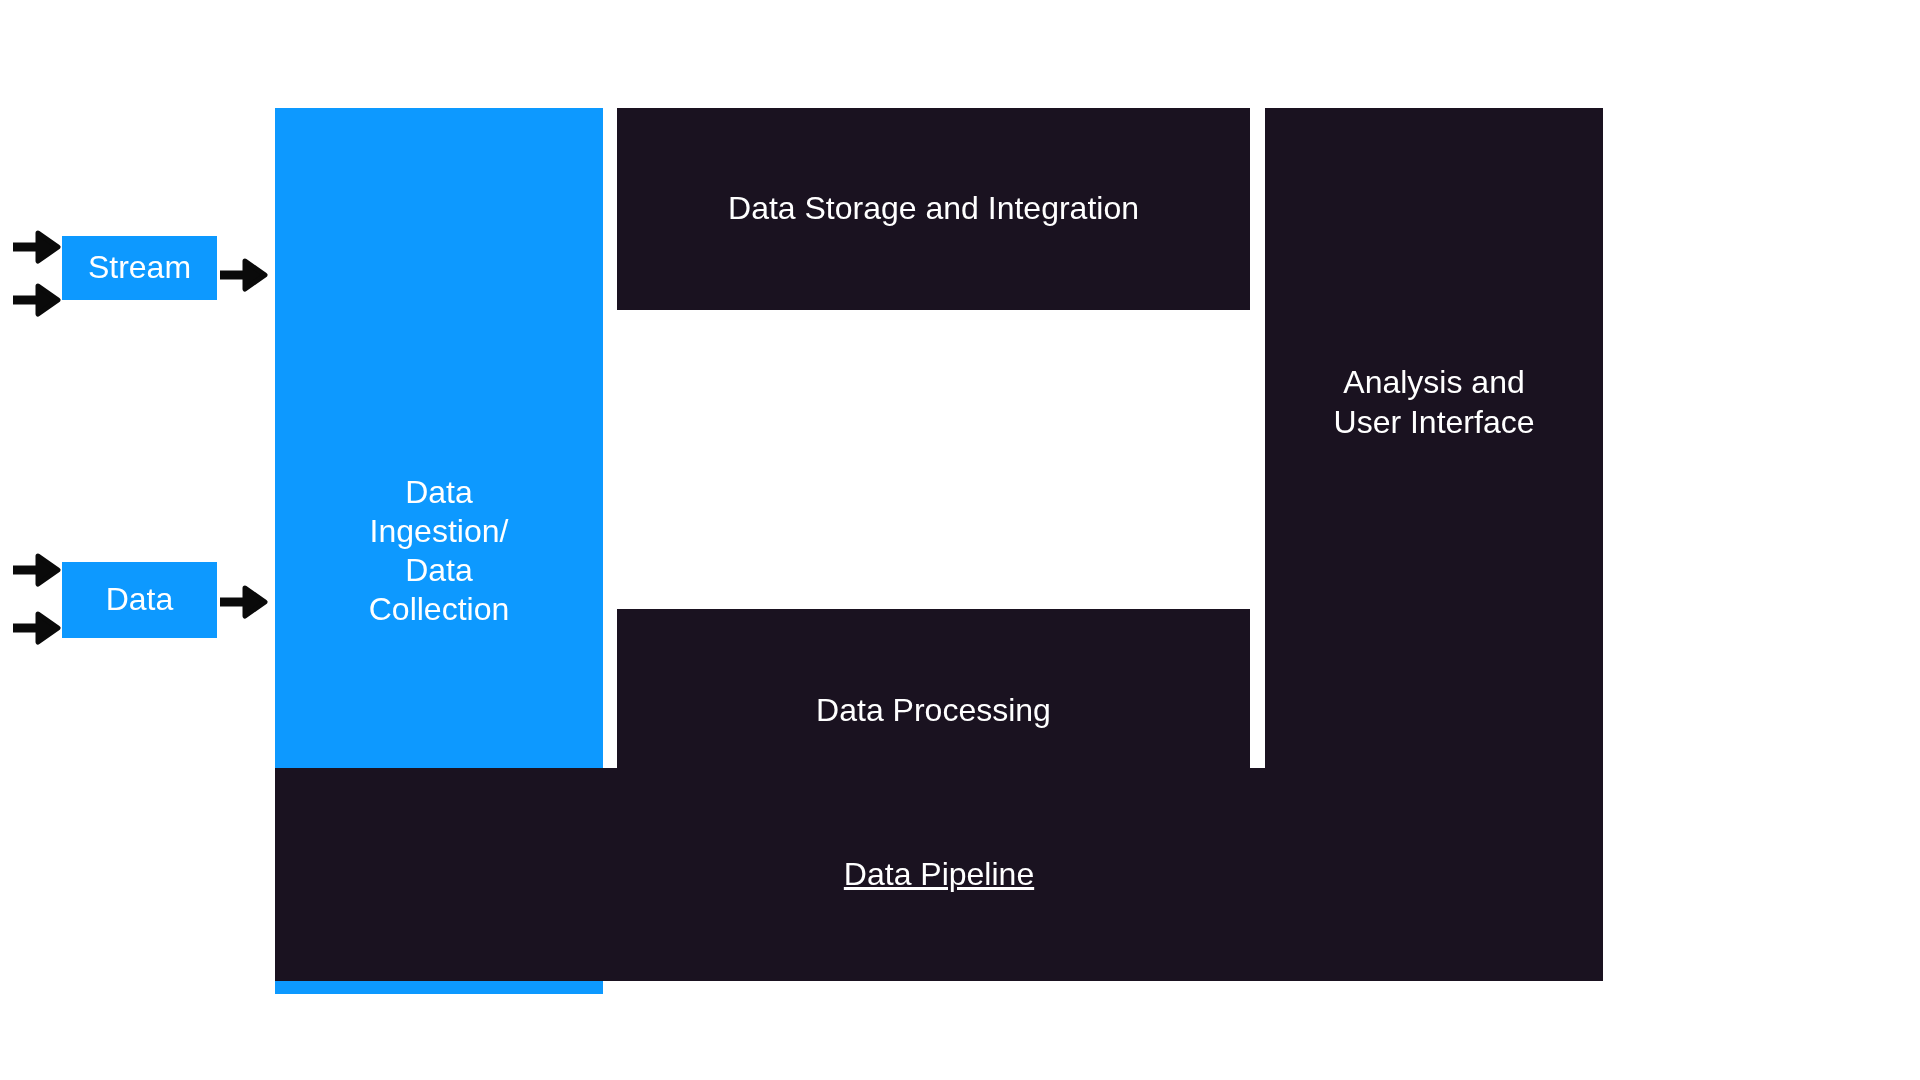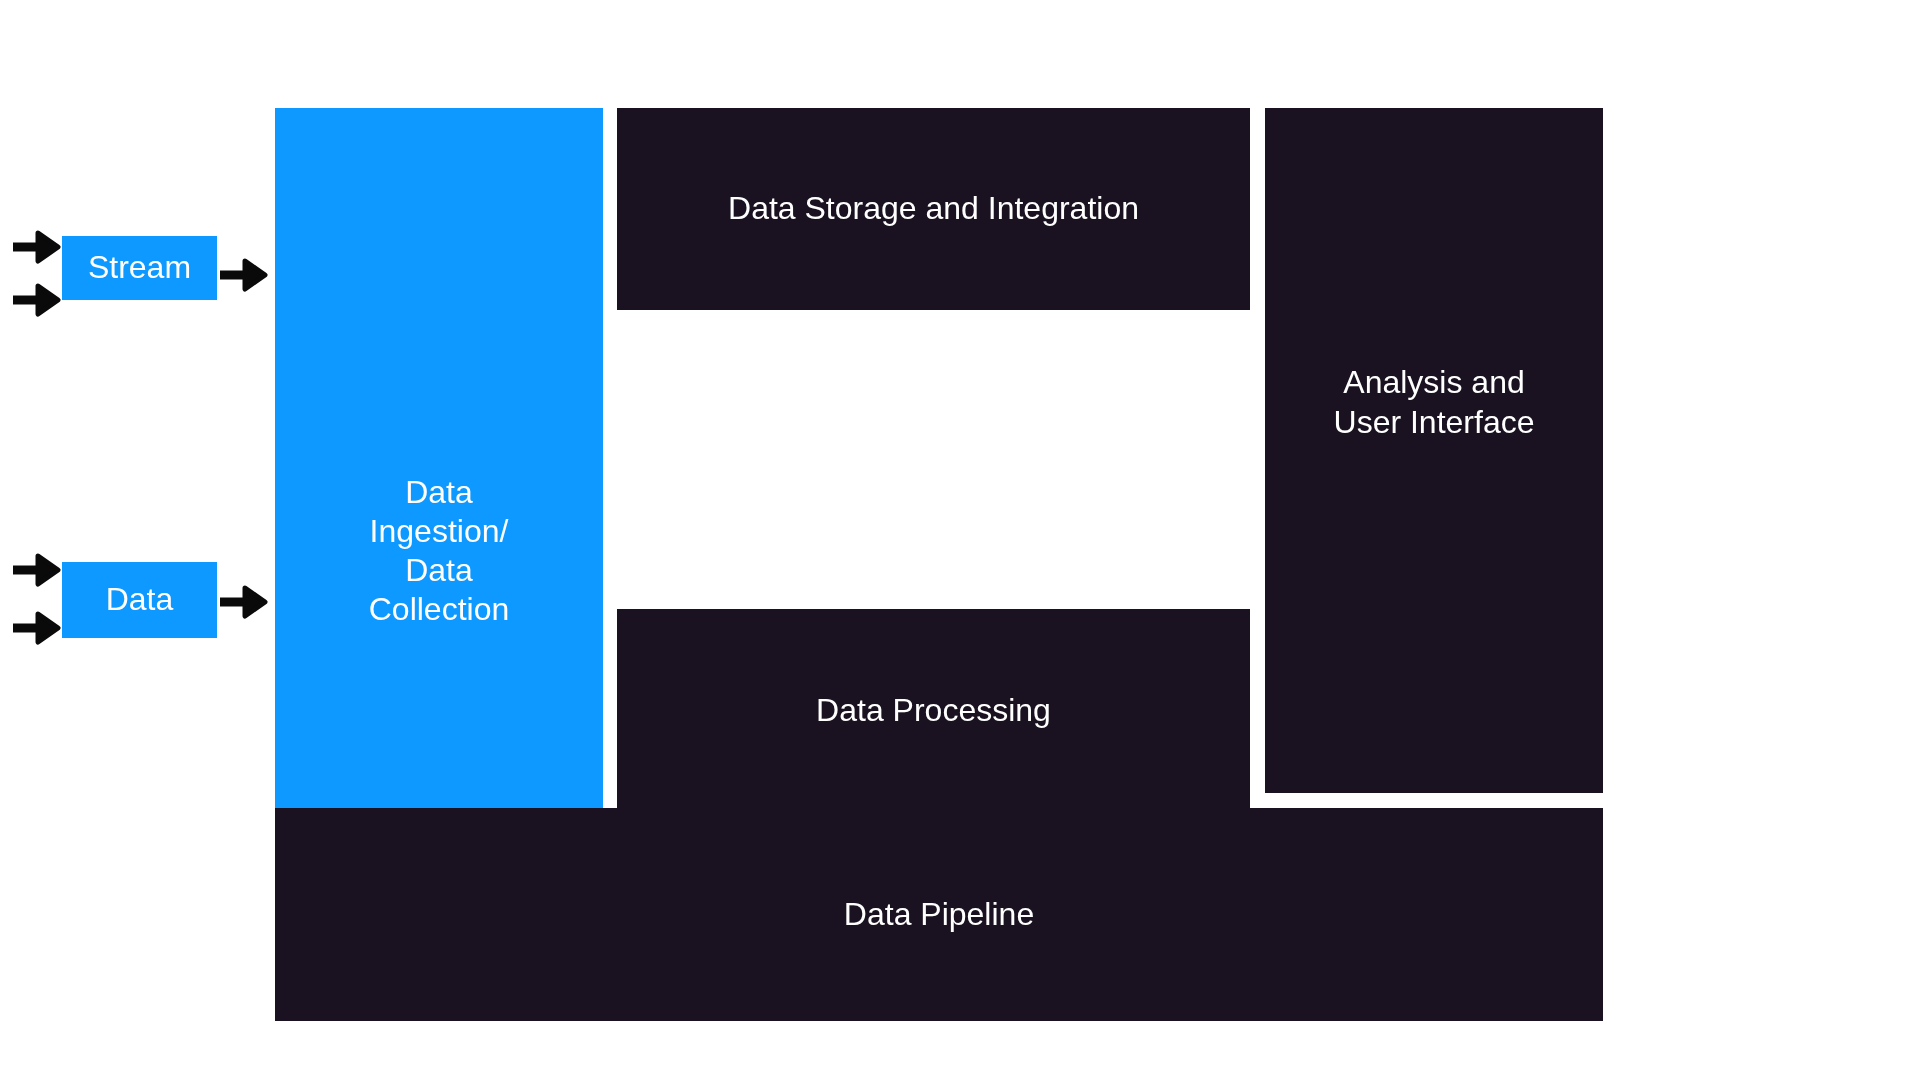--- a/index.html
+++ b/index.html
@@ -27,21 +27,21 @@
   }
   .node-blue { background: var(--blue, #0D99FF); }
   .node-dark { background: var(--dark, #1A1220); }
 
   .node-stream    { left: 62px;   top: 236px; width: 155px;  height: 64px; }
   .node-batch     { left: 62px;   top: 562px; width: 155px;  height: 76px; }
   .node-ingestion { left: 275px;  top: 108px; width: 328px;  height: 886px; }
   .node-storage   { left: 617px;  top: 108px; width: 633px;  height: 202px; }
   .node-processing{ left: 617px;  top: 589px; width: 633px;  height: 204px; margin-top: 20px; }
   .node-analysis  { left: 1265px; top: 108px; width: 338px;  height: 685px; }
-  .node-pipeline  { left: 275px;  top: 808px; width: 1328px; height: 213px; }
+  .node-pipeline  { left: 275px;  top: 768px; width: 1328px; height: 213px; text-decoration: underline; }
 
   .label {
     white-space: pre-line;
     text-align: center;
   }
   .node-analysis .label { transform: translateY(-48px); }
 
   .arrow {
     position: absolute;
     width: 48px;

